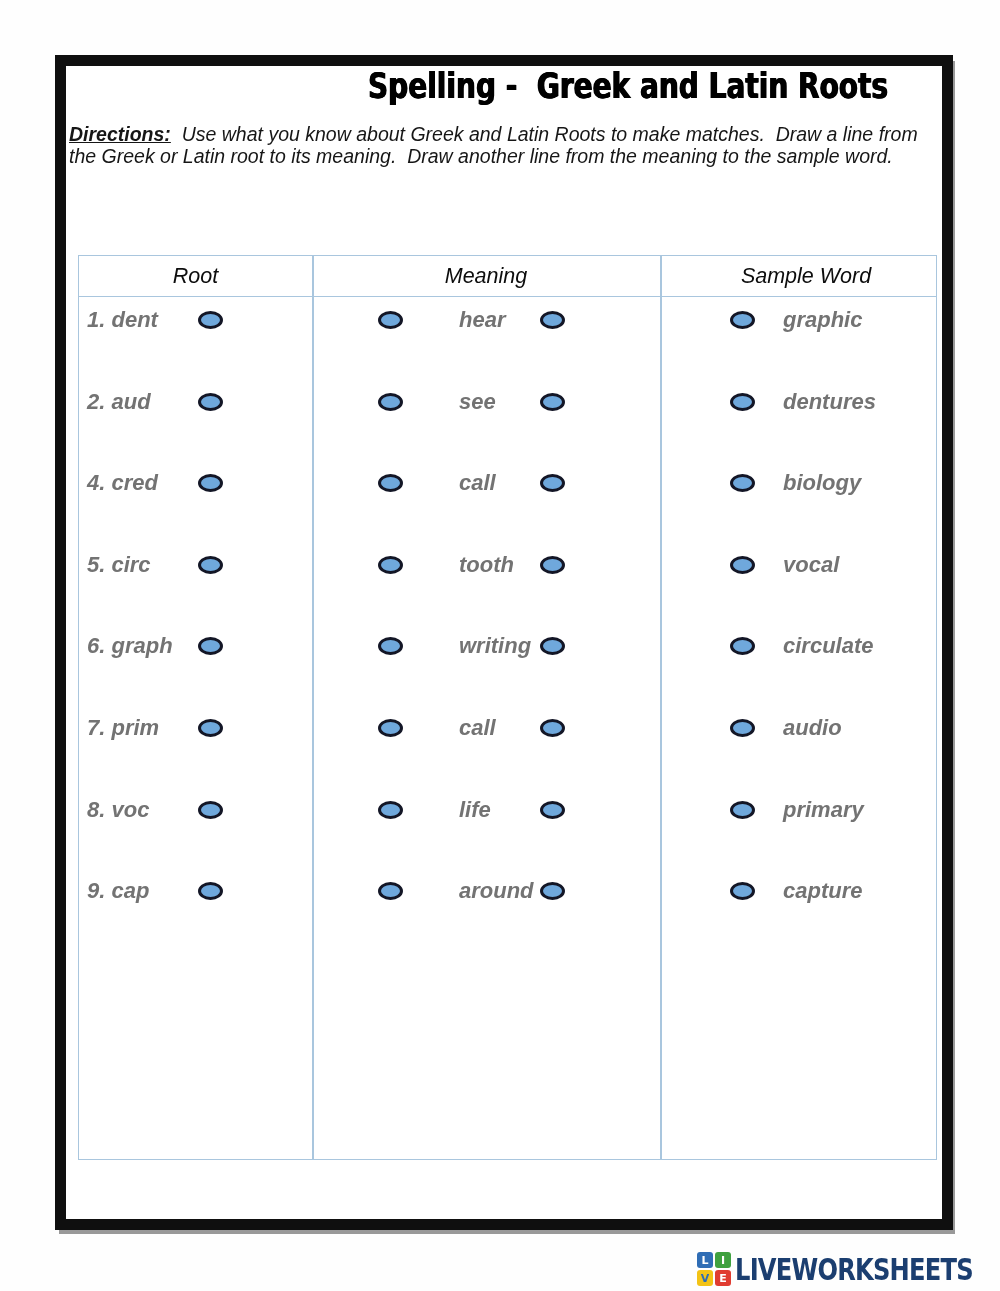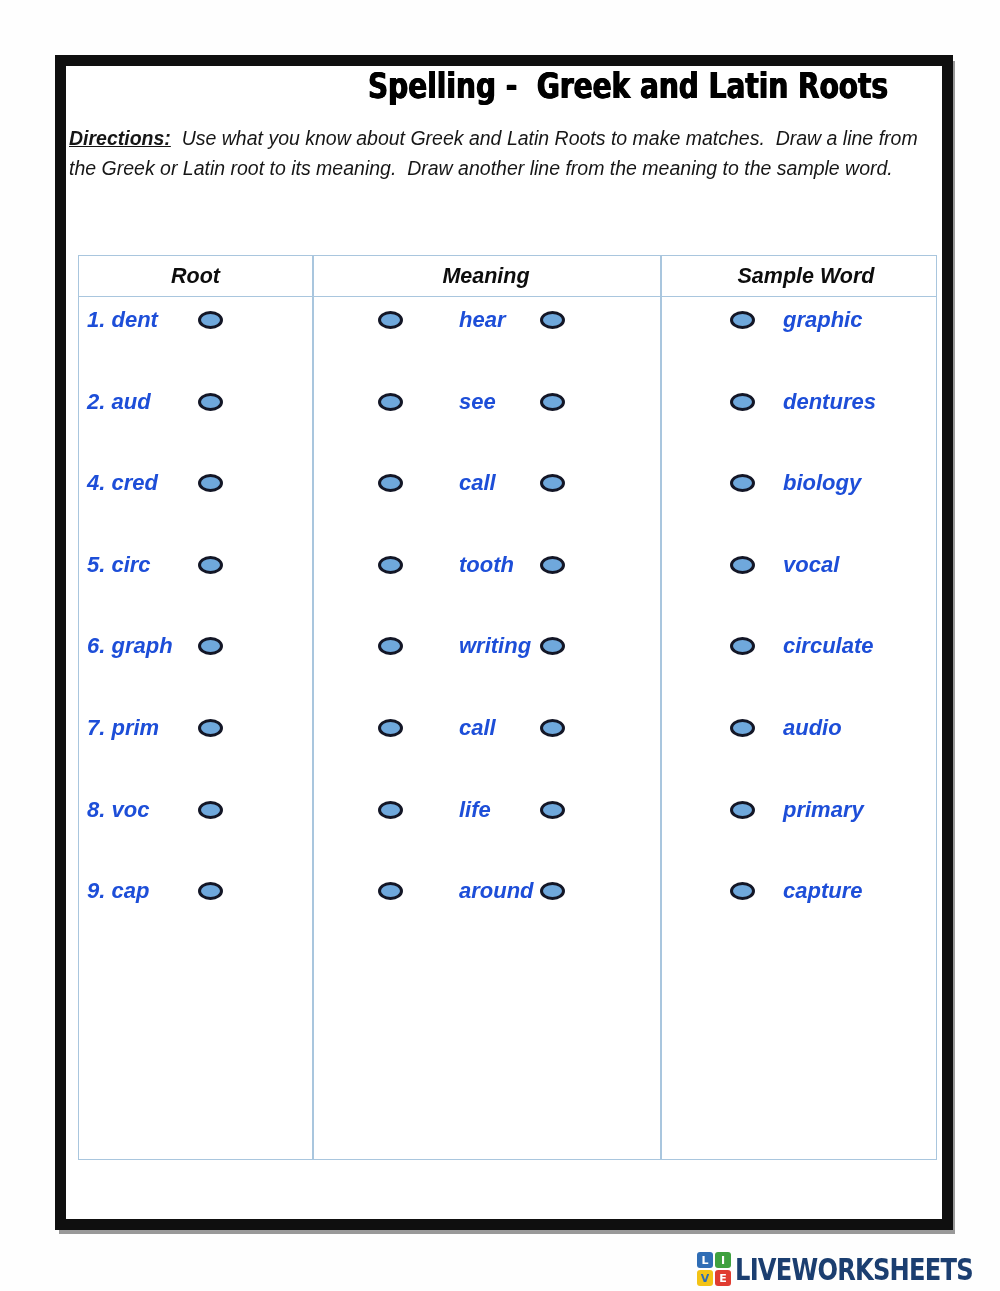--- a/index.html
+++ b/index.html
@@ -19,48 +19,48 @@
   .title {
     display:inline-block; font-family:"DejaVu Sans", sans-serif; font-weight:bold;
     font-size:35px; color:#000; white-space:pre; letter-spacing:0px;
     transform:scaleX(0.80); transform-origin:center;
     text-shadow: 0.7px 0 0 #000, -0.7px 0 0 #000;
   }
 
   
   .directions {
     position:absolute; left:69px; top:123px; width:866px;
-    font-style:italic; font-size:19.5px; line-height:30px; color:#161616;
+    font-style:italic; font-size:19.5px; line-height:22px; color:#161616;
     white-space:pre-wrap;
   }
   .directions .dlabel { font-weight:bold; text-decoration:underline; }
 
   
   .match-table {
     position:absolute; left:78px; top:255px; width:859px; height:905px;
     border:1.5px solid var(--table-border,#a9c6de); background:transparent;
   }
   .vline { position:absolute; top:0; bottom:0; width:1.5px; background:var(--table-border,#a9c6de); }
   .vline.v1 { left:233px; }
   .vline.v2 { left:581px; }
   .thead { position:absolute; top:0; left:0; right:0; height:41px; border-bottom:1.5px solid var(--table-border,#a9c6de); }
   .th {
     position:absolute; top:0; height:41px; display:flex; align-items:center; justify-content:center;
-    font-weight:bold; font-style:italic; font-size:21.5px; color:#0d0d0d;
+    font-weight:normal; font-style:italic; font-size:21.5px; color:#0d0d0d;
   }
   .th.c1 { left:0;     width:233px; }
   .th.c2 { left:233px; width:348px; }
   .th.c3 { left:589px; width:276px; }
 
   .rows { position:absolute; top:42px; left:0; right:0; }
   .mrow { position:relative; height:81.6px; }
 
   .cell-text {
     position:absolute; top:7px; font-weight:bold; font-style:italic;
-    font-size:22px; line-height:29px; color:#1d4ed8; white-space:pre;
+    font-size:22px; line-height:29px; color:#737373; white-space:pre;
   }
   .root-text    { left:8px;   }
   .meaning-text { left:368px;margin-left:12px; }
   .sample-text  { left:704px; }
 
   .dot {
     position:absolute; top:13px; width:25px; height:18px; border-radius:50%;
     background:var(--dot-fill,#6fa8dc); border:3.5px solid var(--dot-border,#131626);
     cursor:pointer;
   }

